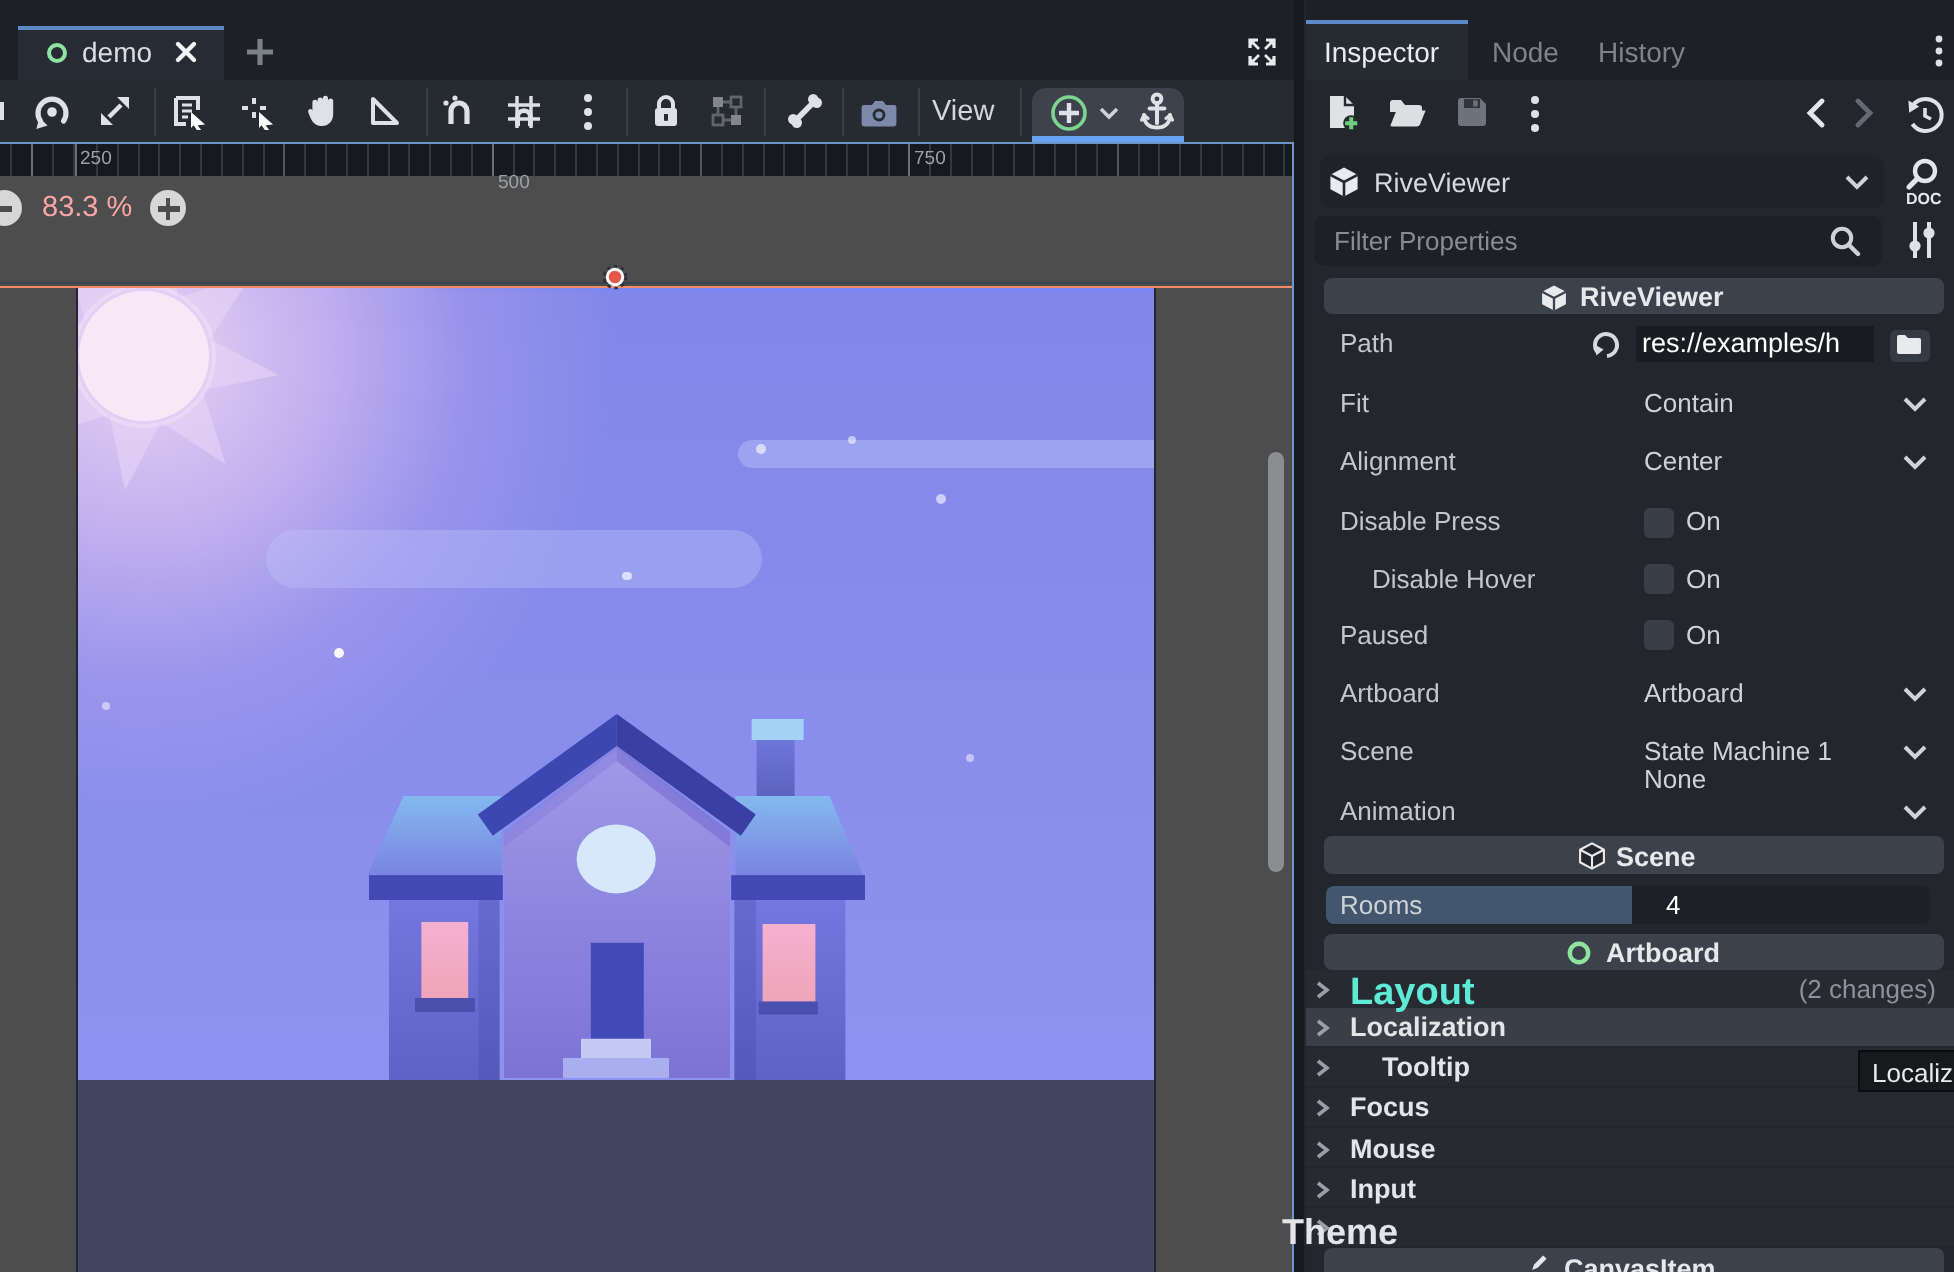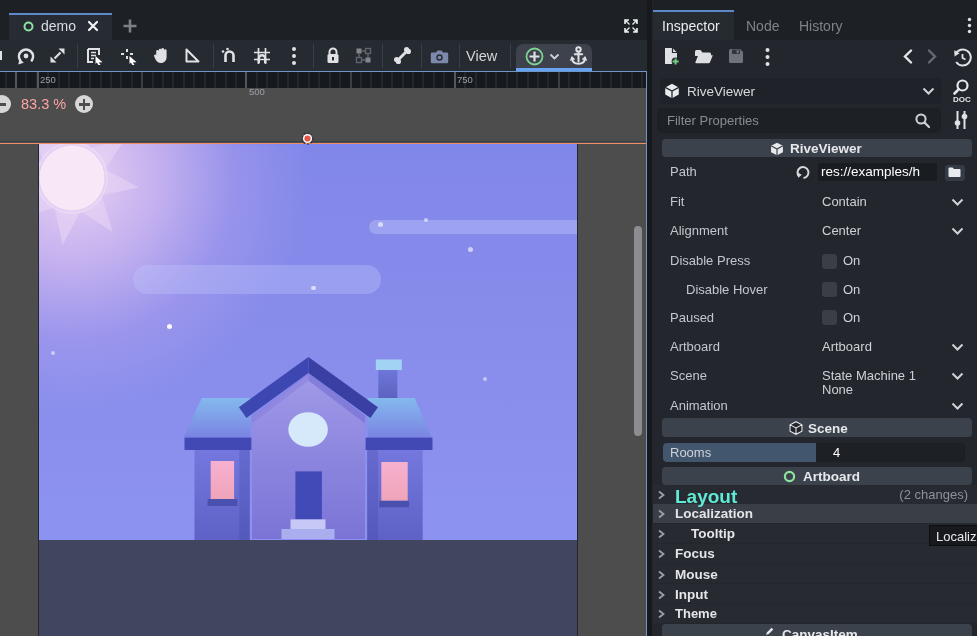--- a/index.html
+++ b/index.html
@@ -445,21 +445,21 @@
         <path d="M2 1.5 L6.5 5 L2 8.5" fill="none" stroke="#9aa0a8" stroke-width="1.8"></path>
       </svg>
     <div class="abs" style="left:675px;top:566.5px;font-size:13.5px;font-weight:bold;color:#e3e5e8;">Mouse</div>
     <svg class="abs" style="left:657px;top:589.5px" width="8" height="10" viewBox="0 0 8 10">
         <path d="M2 1.5 L6.5 5 L2 8.5" fill="none" stroke="#9aa0a8" stroke-width="1.8"></path>
       </svg>
     <div class="abs" style="left:675px;top:586.5px;font-size:13.5px;font-weight:bold;color:#e3e5e8;">Input</div>
     <svg class="abs" style="left:657px;top:609px" width="8" height="10" viewBox="0 0 8 10">
         <path d="M2 1.5 L6.5 5 L2 8.5" fill="none" stroke="#9aa0a8" stroke-width="1.8"></path>
       </svg>
-    <div class="abs" style="left:675px;top:606px;font-size:13px;font-weight:bold;color:#e3e5e8;">Theme</div>
+    <div class="abs" style="left:641px;top:606px;font-size:18px;font-weight:bold;color:#e3e5e8;">Theme</div>
 
     <div class="abs" style="left:661.5px;top:624.2px;width:310px;height:12px;background:#3c424b;border-radius:4px 4px 0 0;"></div>
     <svg class="abs" style="left:763px;top:627px" width="13" height="9" viewBox="0 0 13 13">
       <path d="M1.5 11.5 L3 7.5 L9.5 1 L12 3.5 L5.5 10 Z" fill="#e6e8eb"></path>
     </svg>
     <div class="abs" style="left:782px;top:626.5px;font-size:13.5px;font-weight:bold;color:#e6e8eb;">CanvasItem</div>
 
     <div class="abs" style="left:929.4px;top:524.8px;width:47.6px;height:21.7px;background:#17191d;border:1px solid #0c0d10;border-right:none;"></div>
     <div class="abs" style="left:936px;top:528.5px;font-size:13px;color:#e8eaec;">Localiz</div>
   </div>

